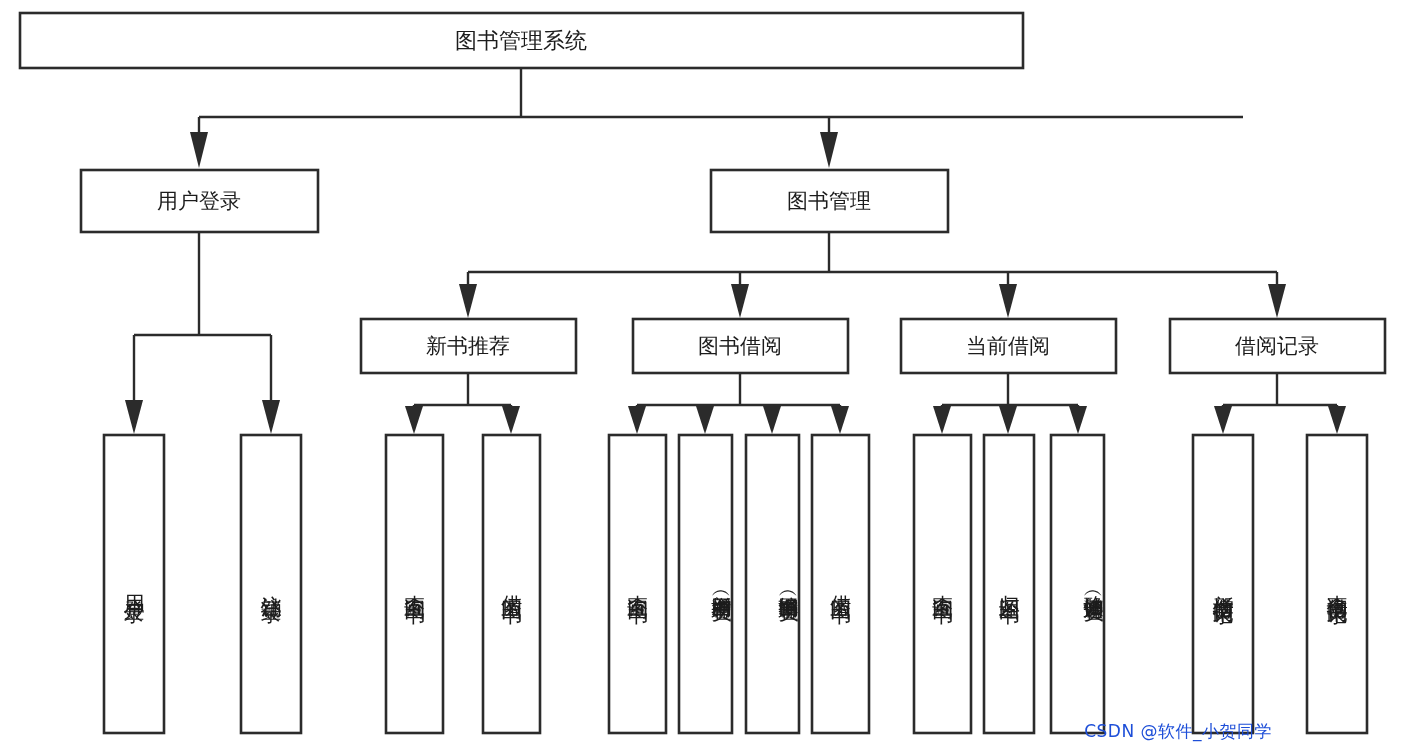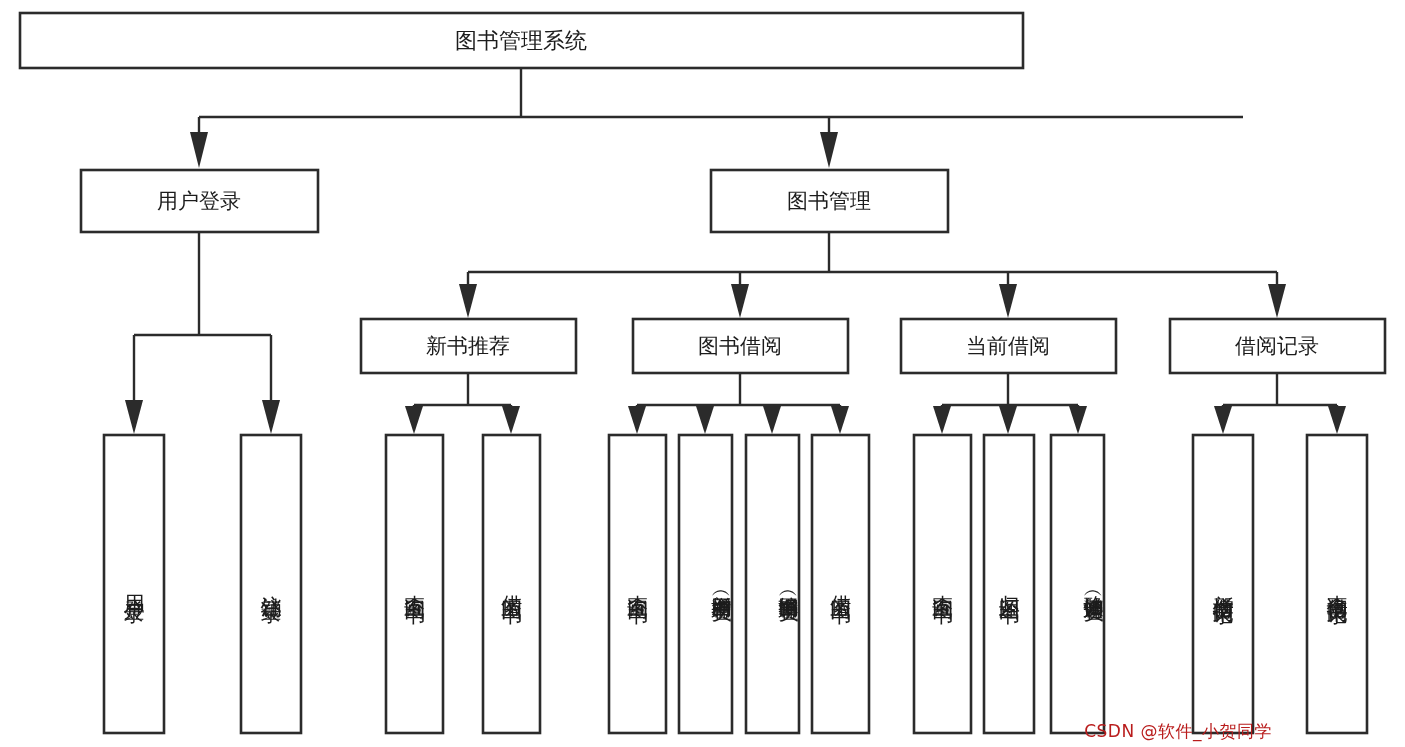--- a/index.html
+++ b/index.html
@@ -71,21 +71,21 @@
     color: #1c1c1c;
     white-space: nowrap;
     pointer-events: none;
   }
   .watermark {
     position: absolute;
     right: 8px;
     bottom: 4px;
     font-family: "DejaVu Sans", "Liberation Sans", sans-serif;
     font-size: 17px;
-    color: #b91c1c;
+    color: #1d4ed8;
     white-space: nowrap;
     letter-spacing: 0.5px;
   }
 </style>
 </head>
 <body>
 
 <div id="diagram-root">
 
   <svg class="flow" viewBox="0 0 1405 747">

